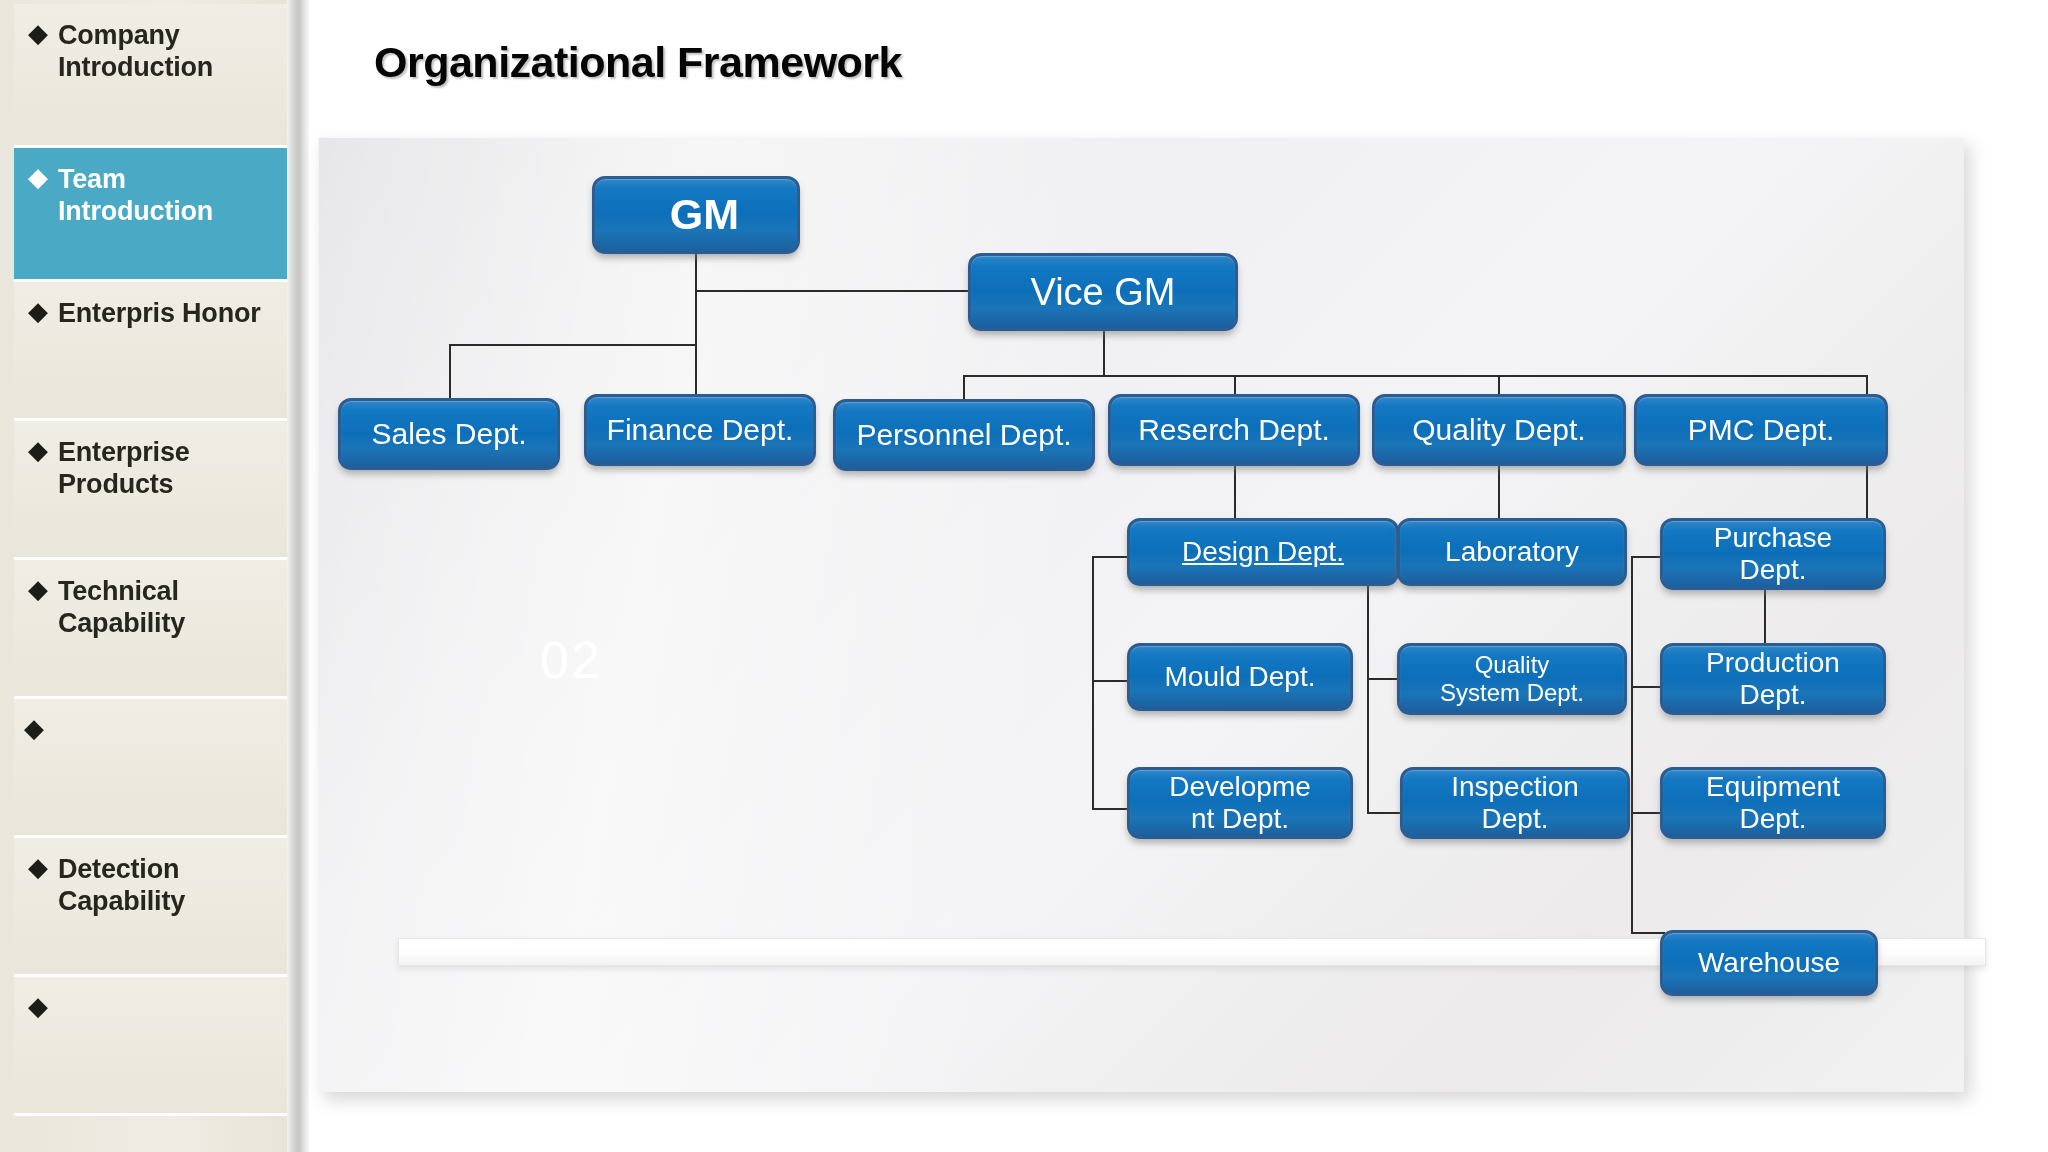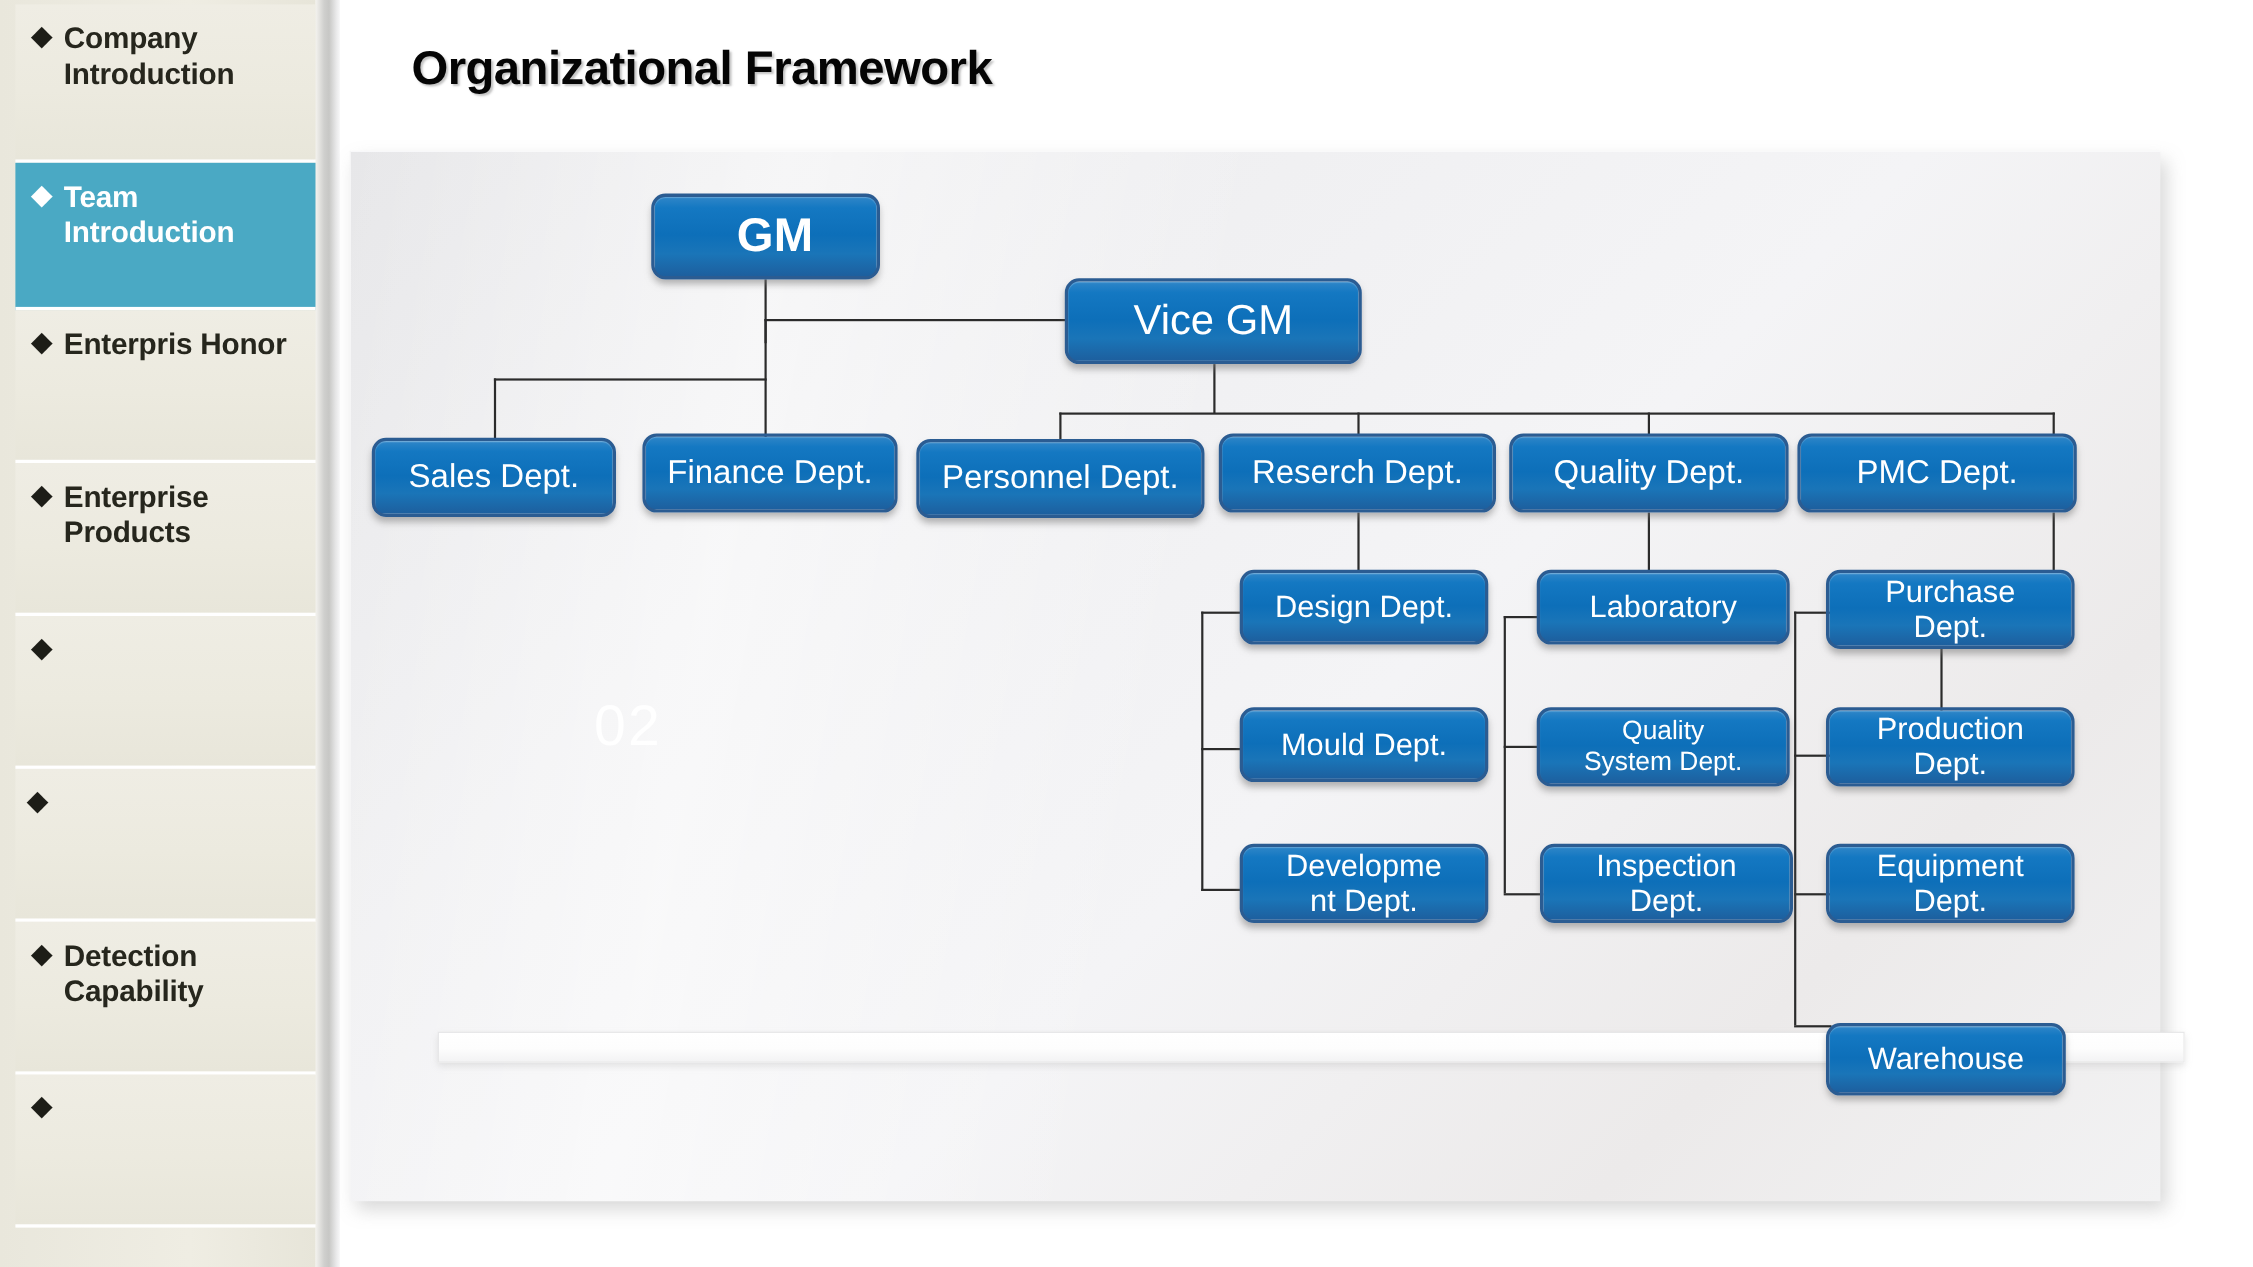--- a/index.html
+++ b/index.html
@@ -172,20 +172,21 @@
     <span class="nav-label">Enterpris Honor</span>
   </div>
 
   <div class="nav-item" style="height:139px;">
     <span class="nav-bullet">◆</span>
     <span class="nav-label">Enterprise Products</span>
   </div>
 
   <div class="nav-item" style="height:139px;">
     <span class="nav-bullet">◆</span>
+    <span class="nav-label">Technical Capability</span>
   </div>
 
   <div class="nav-item tight" style="height:139px;">
     <span class="nav-bullet">◆</span>
   </div>
 
   <div class="nav-item" style="height:139px;">
     <span class="nav-bullet">◆</span>
     <span class="nav-label">Detection Capability</span>
   </div>
@@ -277,21 +278,21 @@
   </div>
 
   <div class="node" style="left:1372px; top:394px; width:254px; height:72px; font-size:30px;">
     <span class="node-label">Quality Dept.</span>
   </div>
 
   <div class="node" style="left:1634px; top:394px; width:254px; height:72px; font-size:30px;">
     <span class="node-label">PMC Dept.</span>
   </div>
 
-  <div class="node" style="left:1127px; top:518px; width:226px; height:68px; font-size:28px;">
+  <div class="node" style="left:1127px; top:518px; width:272px; height:68px; font-size:28px;text-decoration:underline;">
     <span class="node-label">Design Dept.</span>
   </div>
 
   <div class="node" style="left:1127px; top:643px; width:226px; height:68px; font-size:28px;">
     <span class="node-label">Mould Dept.</span>
   </div>
 
   <div class="node" style="left:1127px; top:767px; width:226px; height:72px; font-size:28px;">
     <span class="node-label" style="white-space:pre-line;">Developme
 nt Dept.</span>

